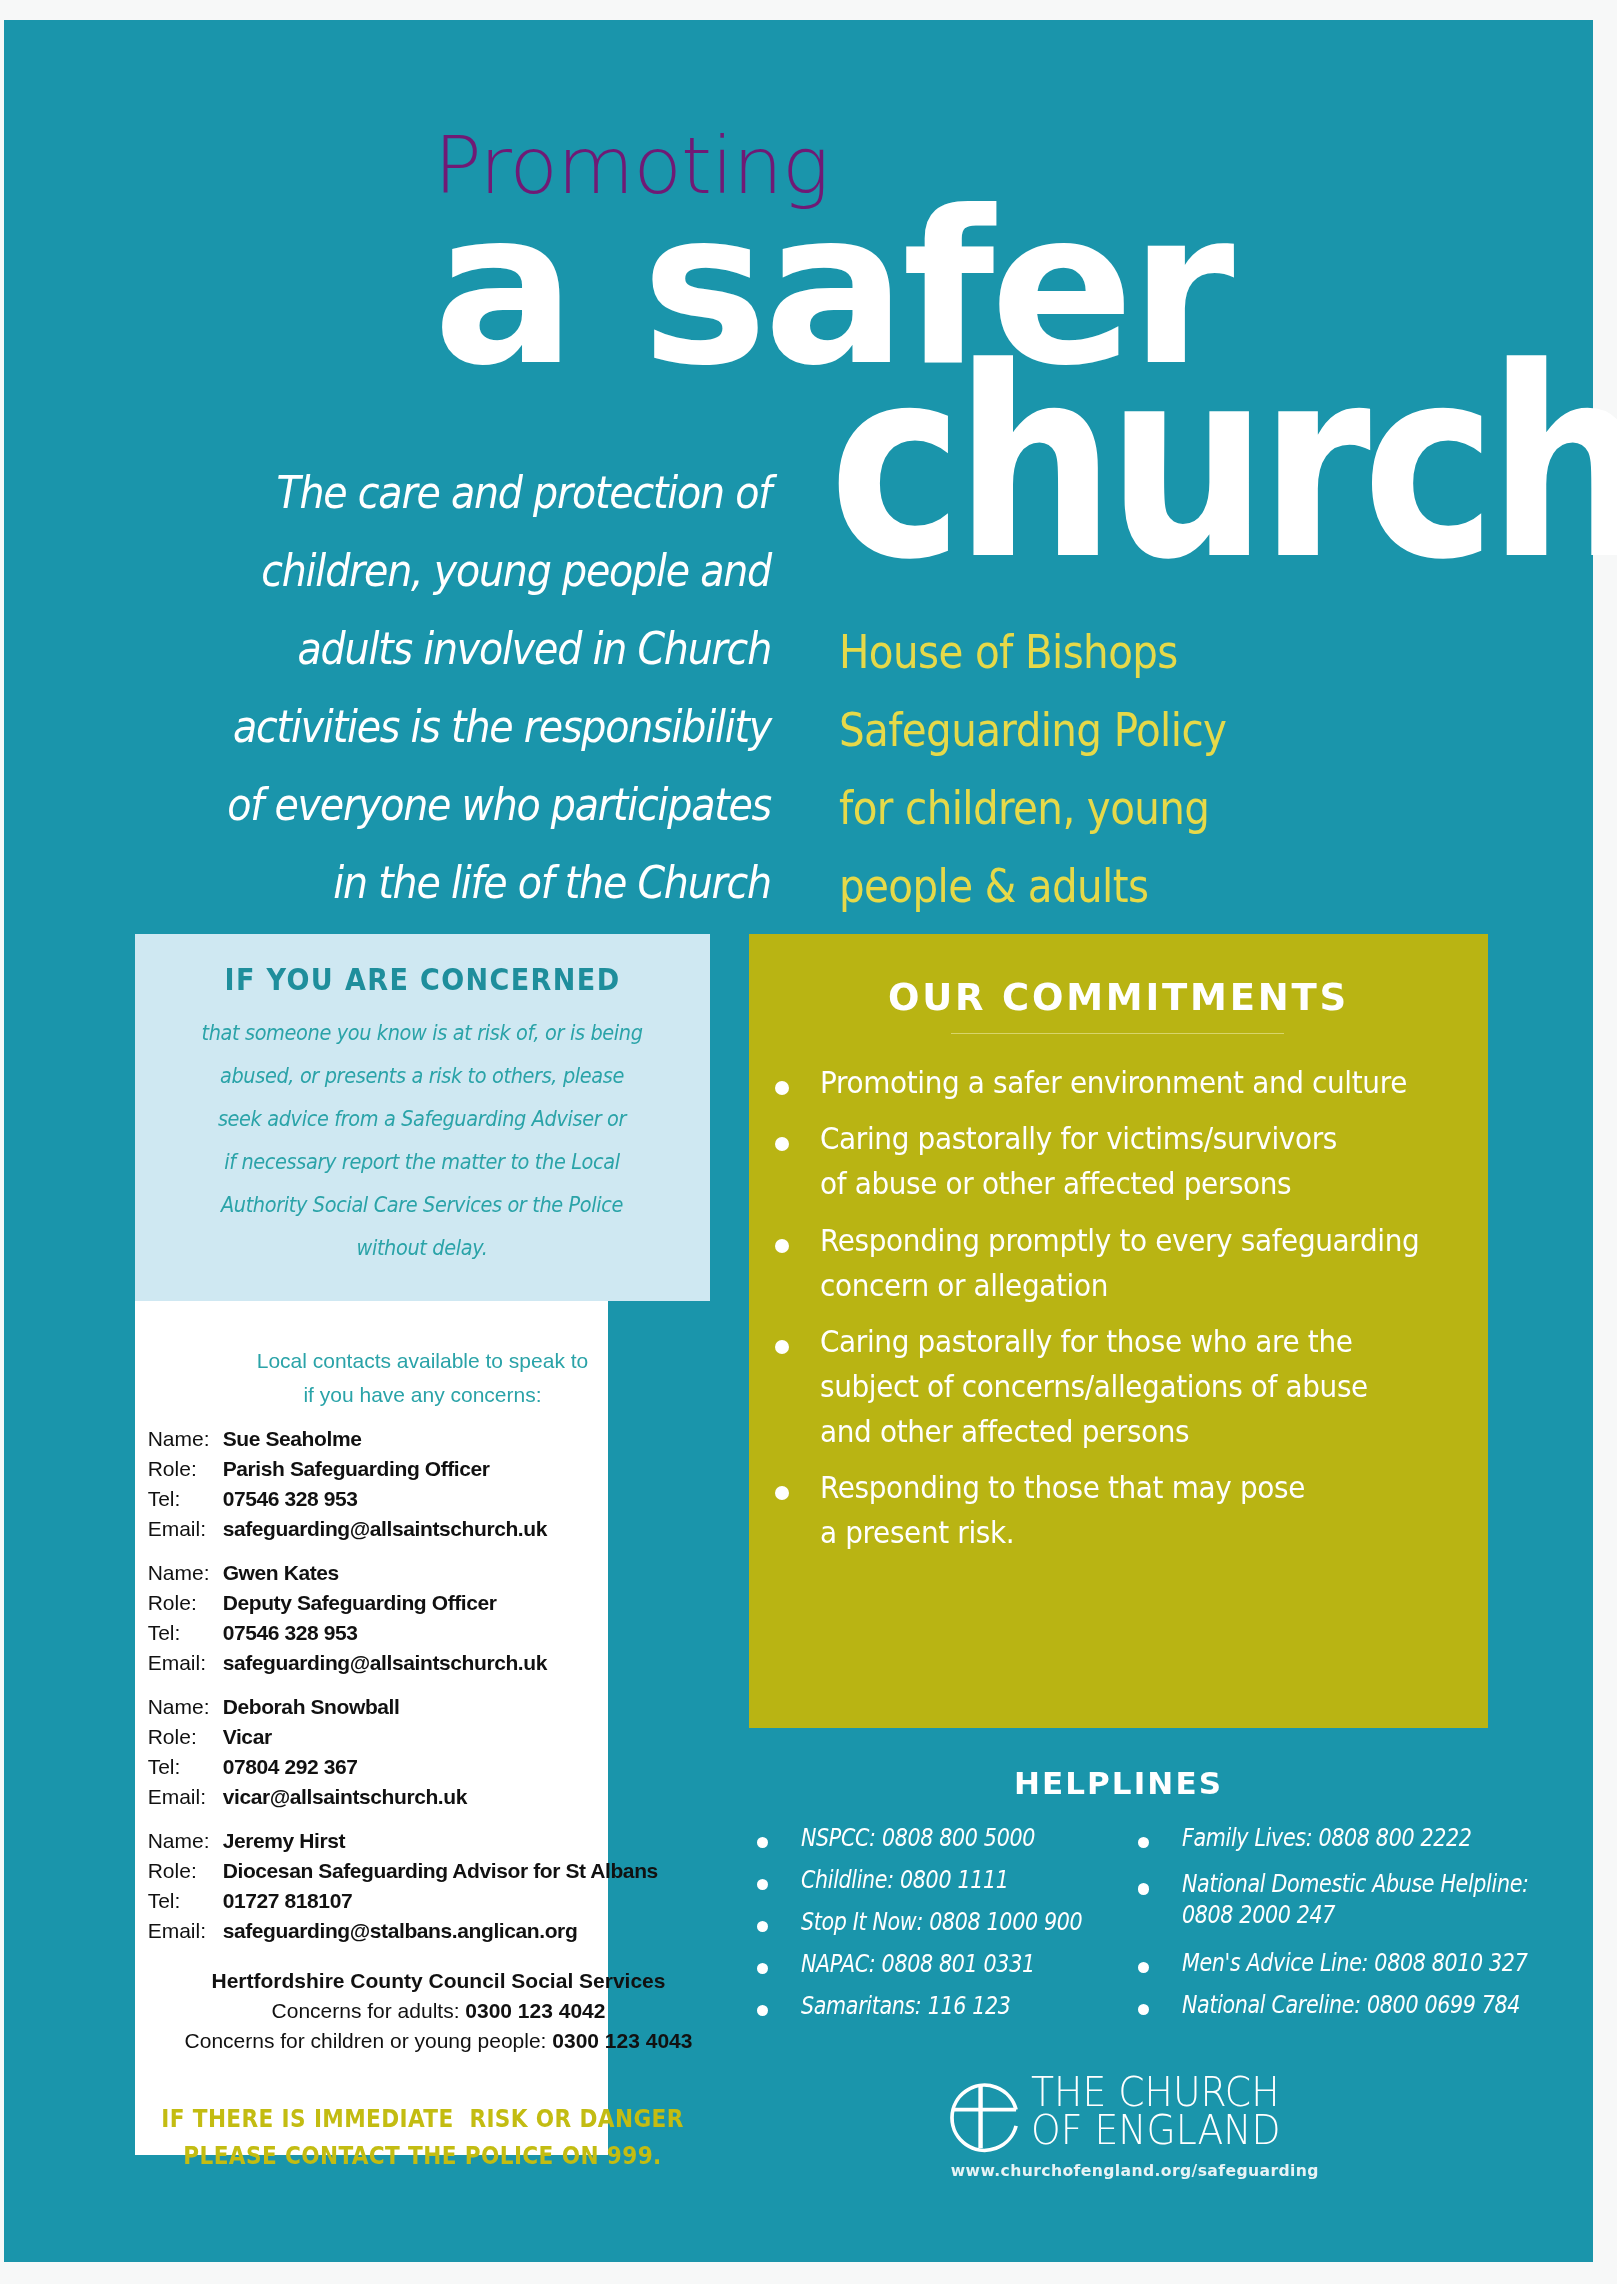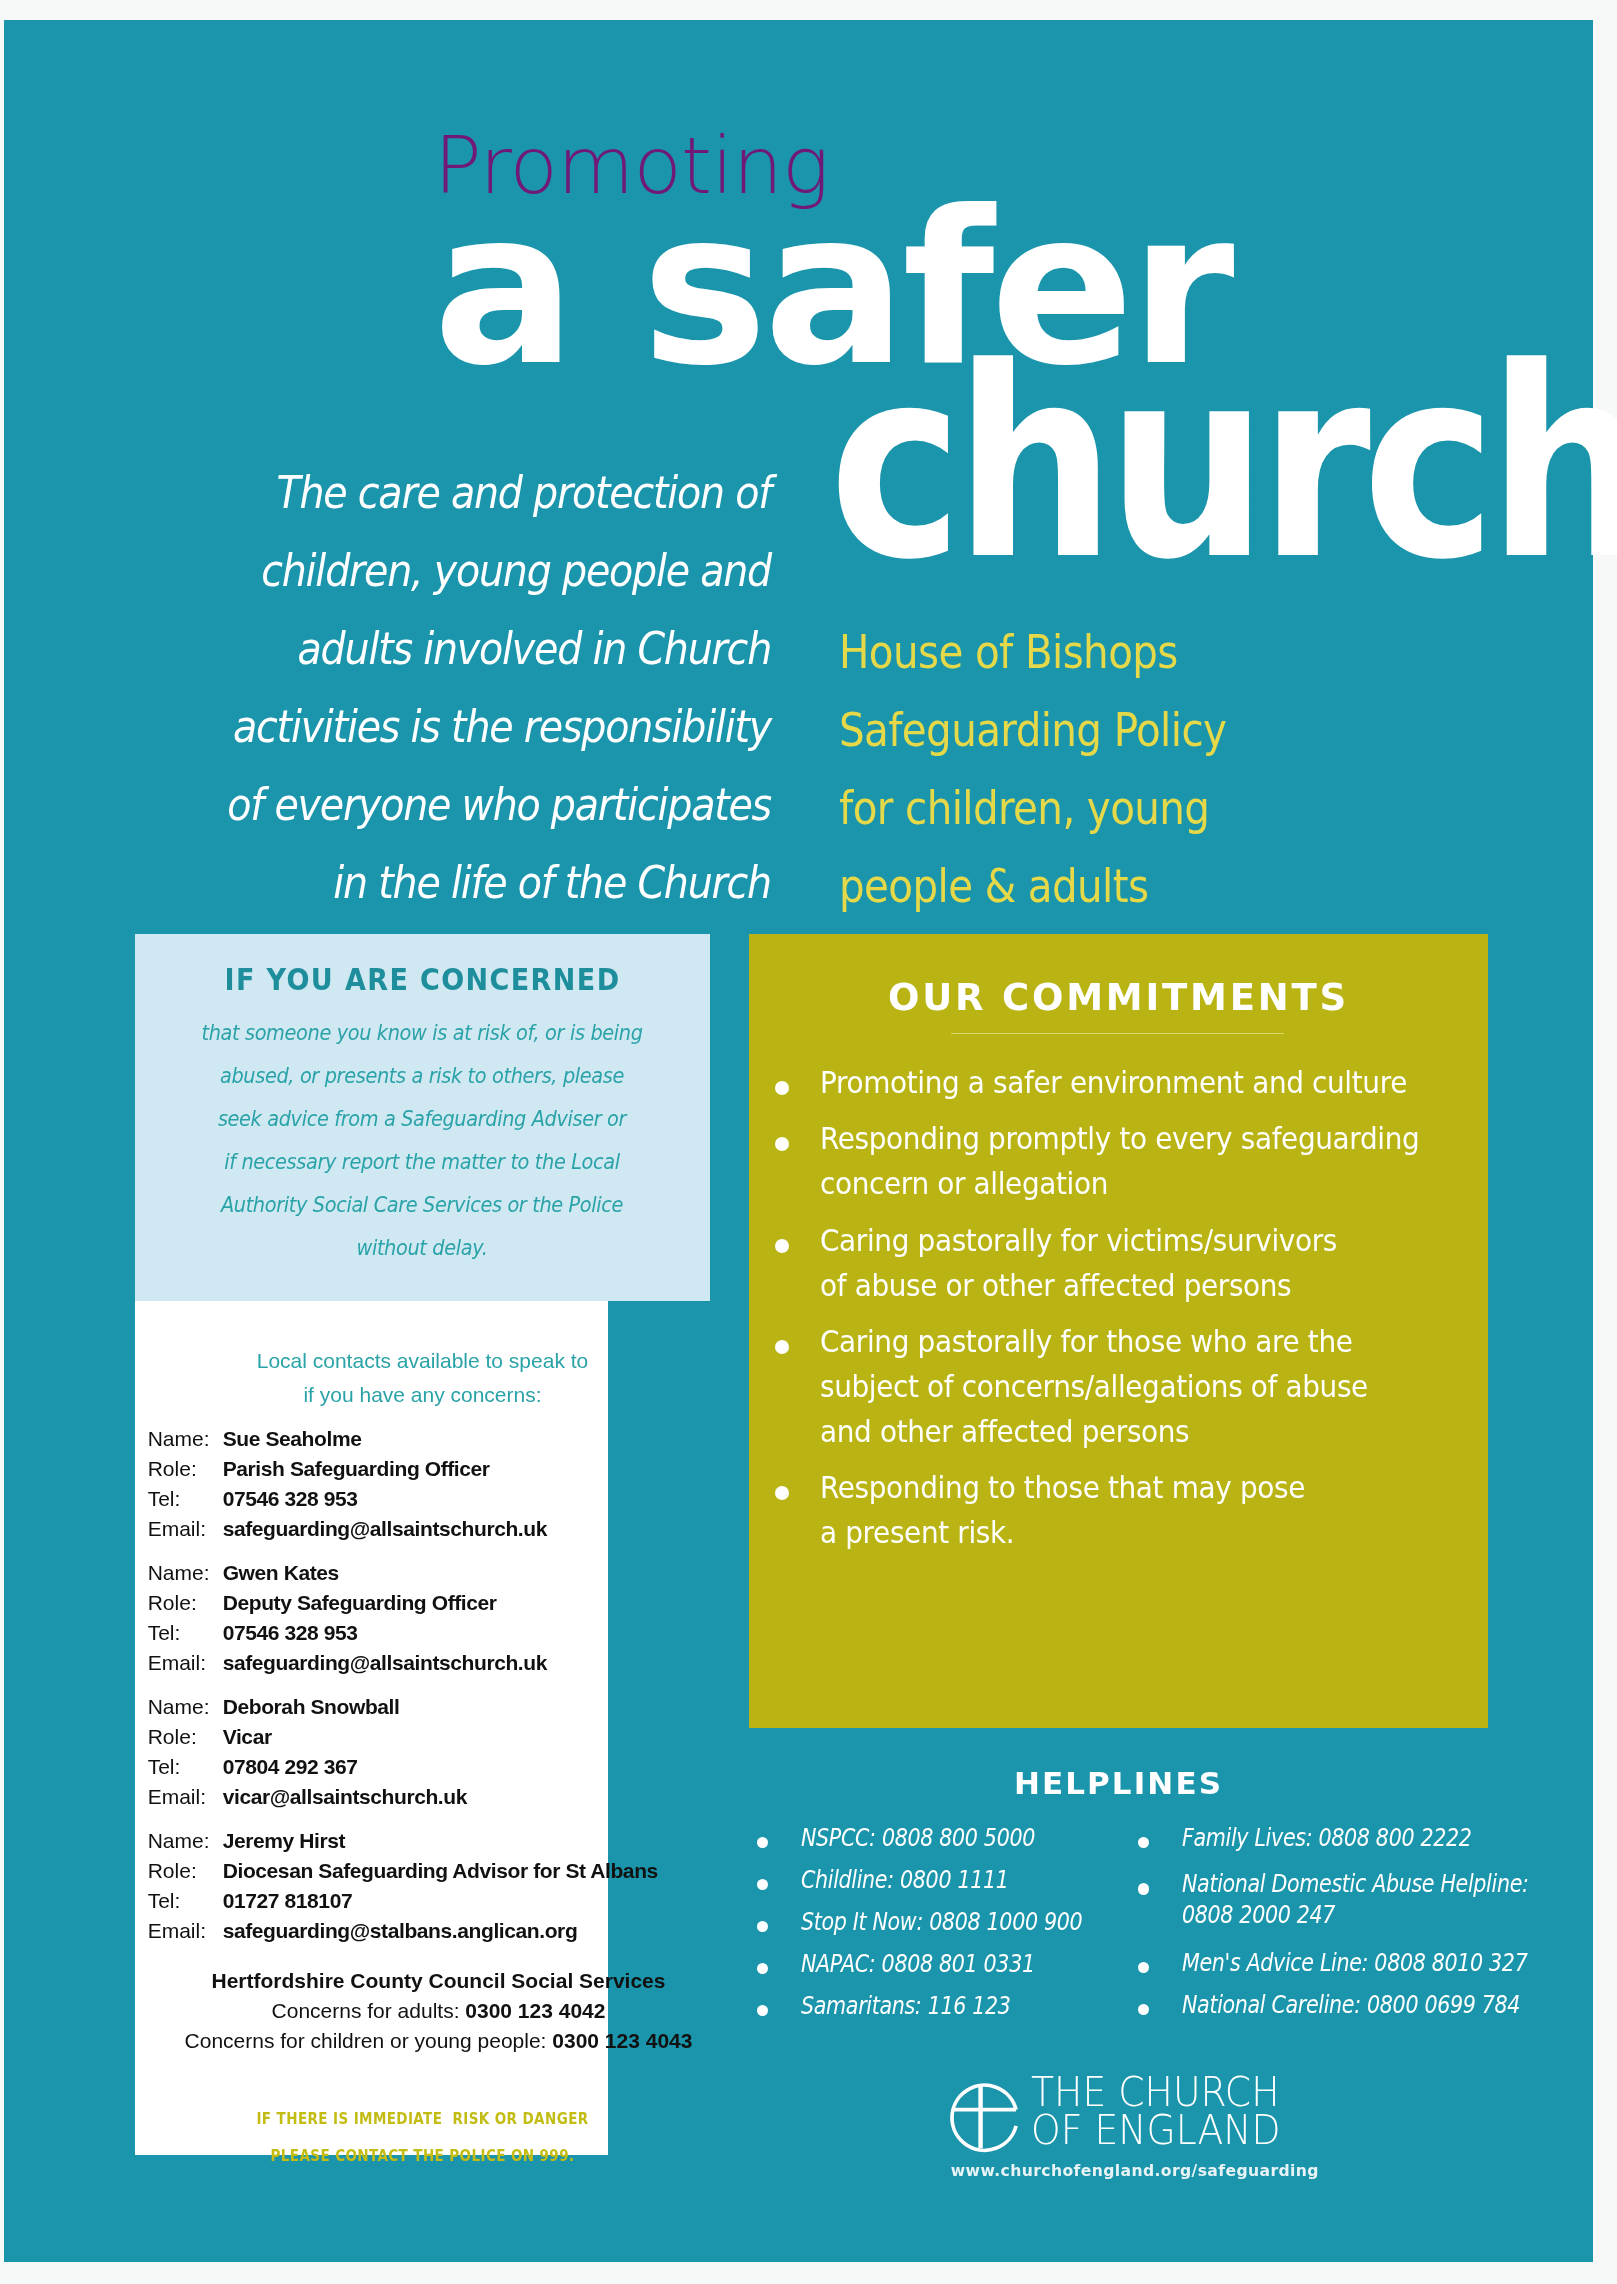--- a/index.html
+++ b/index.html
@@ -75,21 +75,21 @@
     .clabel { width: 75px; flex: none; }
     .cval { font-weight: bold; white-space: nowrap; letter-spacing: -0.4px; }
     .herts {
       position: absolute; left: 16px; width: 575px; top: 1032px; text-align: center;
       font-family: "Liberation Sans", sans-serif; color: #111; font-size: 21px; line-height: 30px;
     }
     .herts .title { font-weight: bold; }
     .herts b { font-weight: bold; }
     .danger {
       position: absolute; left: 0; width: 575px; top: 1167px; text-align: center;
-      color: #c3bc12; font-weight: bold; font-size: 15px; line-height: 37px;
+      color: #c3bc12; font-weight: bold; font-size: 24px; line-height: 37px;
       font-family: "DejaVu Sans Condensed", "DejaVu Sans", sans-serif; letter-spacing: 0.4px;
     }
 
     
     .greenbox {
       left: 749px; top: 934px; width: 739px; height: 794px; background: #b9b413;
     }
     .commit-title {
       position: absolute; left: 0; width: 739px; top: 42px; text-align: center;
       color: #ffffff; font-weight: bold; font-size: 37px; letter-spacing: 2.8px;
@@ -275,27 +275,27 @@
 <div class="abs greenbox">
   <div class="commit-title">OUR COMMITMENTS</div>
   <div class="commit-divider"></div>
   <ul class="commit-list">
     <li class="commit-item">
       <span class="bullet"></span>
       <div class="commit-line">Promoting a safer environment and culture</div>
     </li>
     <li class="commit-item">
       <span class="bullet"></span>
+      <div class="commit-line">Caring pastorally for victims/survivors</div>
+      <div class="commit-line">of abuse or other affected persons</div>
+    </li>
+    <li class="commit-item">
+      <span class="bullet"></span>
       <div class="commit-line">Responding promptly to every safeguarding</div>
       <div class="commit-line">concern or allegation</div>
-    </li>
-    <li class="commit-item">
-      <span class="bullet"></span>
-      <div class="commit-line">Caring pastorally for victims/survivors</div>
-      <div class="commit-line">of abuse or other affected persons</div>
     </li>
     <li class="commit-item">
       <span class="bullet"></span>
       <div class="commit-line">Caring pastorally for those who are the</div>
       <div class="commit-line">subject of concerns/allegations of abuse</div>
       <div class="commit-line">and other affected persons</div>
     </li>
     <li class="commit-item">
       <span class="bullet"></span>
       <div class="commit-line">Responding to those that may pose</div>

